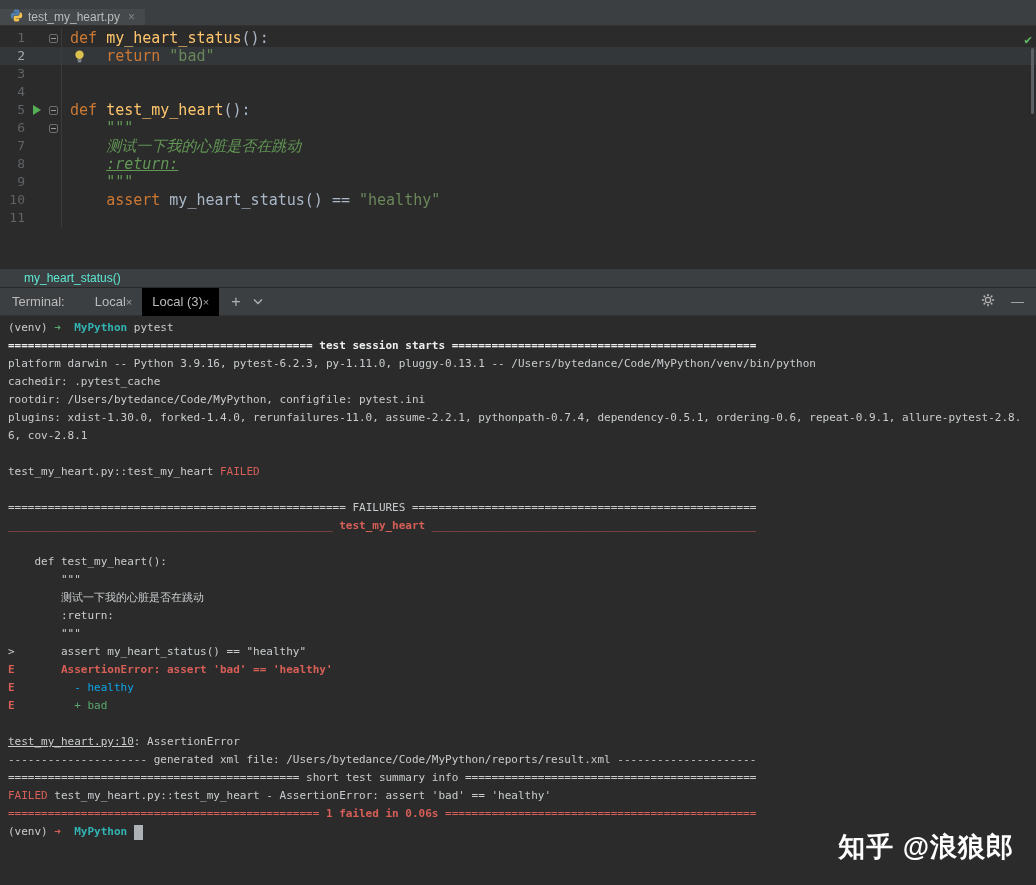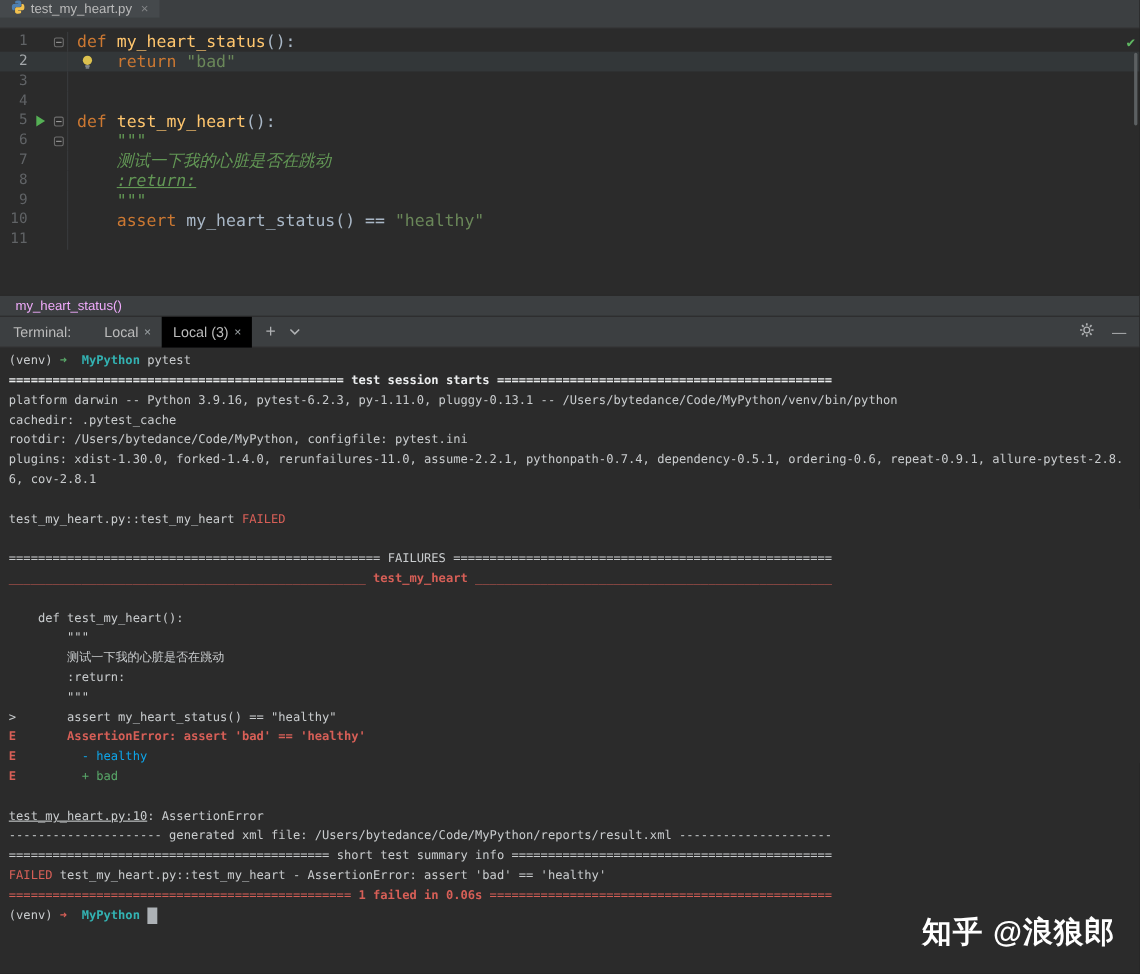--- a/index.html
+++ b/index.html
@@ -3,21 +3,21 @@
 <meta charset="utf-8">
 <style>
   * { box-sizing: border-box; margin: 0; padding: 0; }
   body { background: #1e1e1e; }
   .app {
     position: relative; width: 1036px; height: 885px;
     background: #2b2b2b; overflow: hidden;
     font-family: "Liberation Sans", "DejaVu Sans", sans-serif;
   }
   
-  .tabbar { height: 26px; background: #3c3f41; display: flex; align-items: flex-start;
+  .tabbar { height: 26px; background: #3c3f41; display: flex; align-items: flex-end;
             border-bottom: 1px solid #323232; }
   .tab { display: flex; align-items: center; gap: 5px; padding: 0 10px;
          background: #45494c; color: #bbbbbb; font-size: 12px; cursor: default; }
   .tab-close { color: #848688; font-size: 12px; margin-left: 3px; }
   
   .editor { position: relative; height: 242px; background: #2b2b2b; padding-top: 3px;
             font-family: "DejaVu Sans Mono", "Liberation Mono", monospace; }
   .code-row { display: flex; height: 18px; line-height: 18px; font-size: 15px; }
   .code-row.current { background: #333739; }
   .g-num { width: 28px; text-align: right; padding-right: 3px; color: #606366;
@@ -42,26 +42,26 @@
   .s-str { color: #6a8759; }
   .s-doc { color: #629755; }
   .s-doci { color: #629755; font-style: italic; }
   .s-doctag { color: #629755; font-style: italic; text-decoration: underline; }
   .edit-check { position: absolute; right: 4px; top: 6px; color: #5fb762; font-size: 13px; }
   .edit-scroll { position: absolute; right: 2px; top: 22px; width: 3px; height: 66px;
                  background: #5c6062; border-radius: 2px; }
   
   .context-bar { height: 20px; line-height: 18px; background: #3c3f41;
                  border-top: 1px solid #282828; border-bottom: 1px solid #282828;
-                 color: #f0abfc; font-size: 12px; padding-left: 14px; }
+                 color: #5eead4; font-size: 12px; padding-left: 24px; }
   
   .term-tabs { height: 28px; background: #3c3f41; display: flex; align-items: center;
                border-bottom: 1px solid #323232; font-size: 13px; color: #bbbbbb; }
   .term-label { margin-left: 12px; margin-right: 20px; }
-  .term-tab { display: inline-flex; align-items: flex-start; gap: 5px; padding: 0 10px;
+  .term-tab { display: inline-flex; align-items: flex-start; padding: 0 10px;
               height: 28px; line-height: 28px; cursor: default; }
   .term-tab.selected { background: #000000; }
   .t-close { color: #9aa0a3; font-size: 11px; }
   .term-add { margin-left: 12px; font-size: 16px; color: #afb1b3; }
   .term-chevron { margin-left: 12px; display: inline-flex; align-items: center; }
   .term-right { margin-left: auto; display: flex; align-items: center; gap: 16px;
                 margin-right: 12px; }
   .minim { color: #afb1b3; font-size: 13px; }
   
   .terminal { height: 569px; overflow: hidden; background: #2b2b2b;

